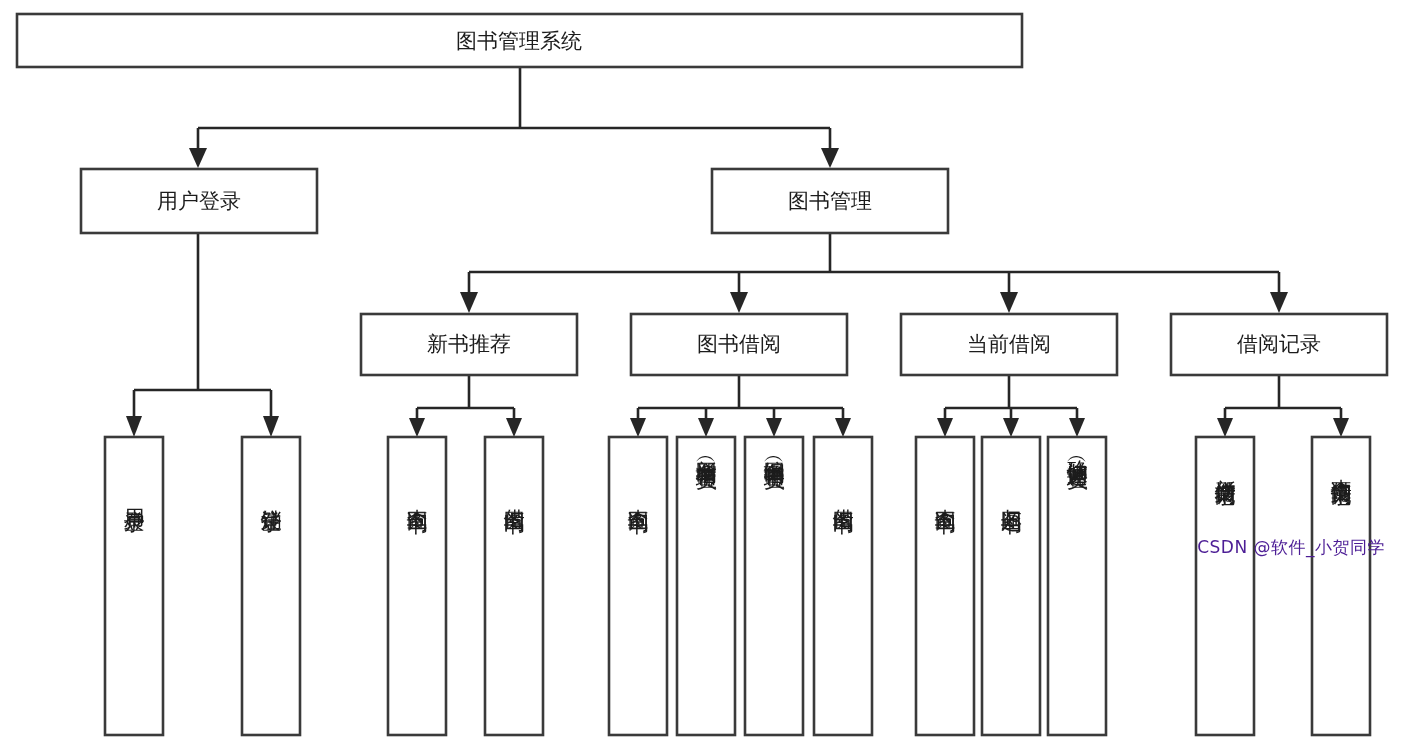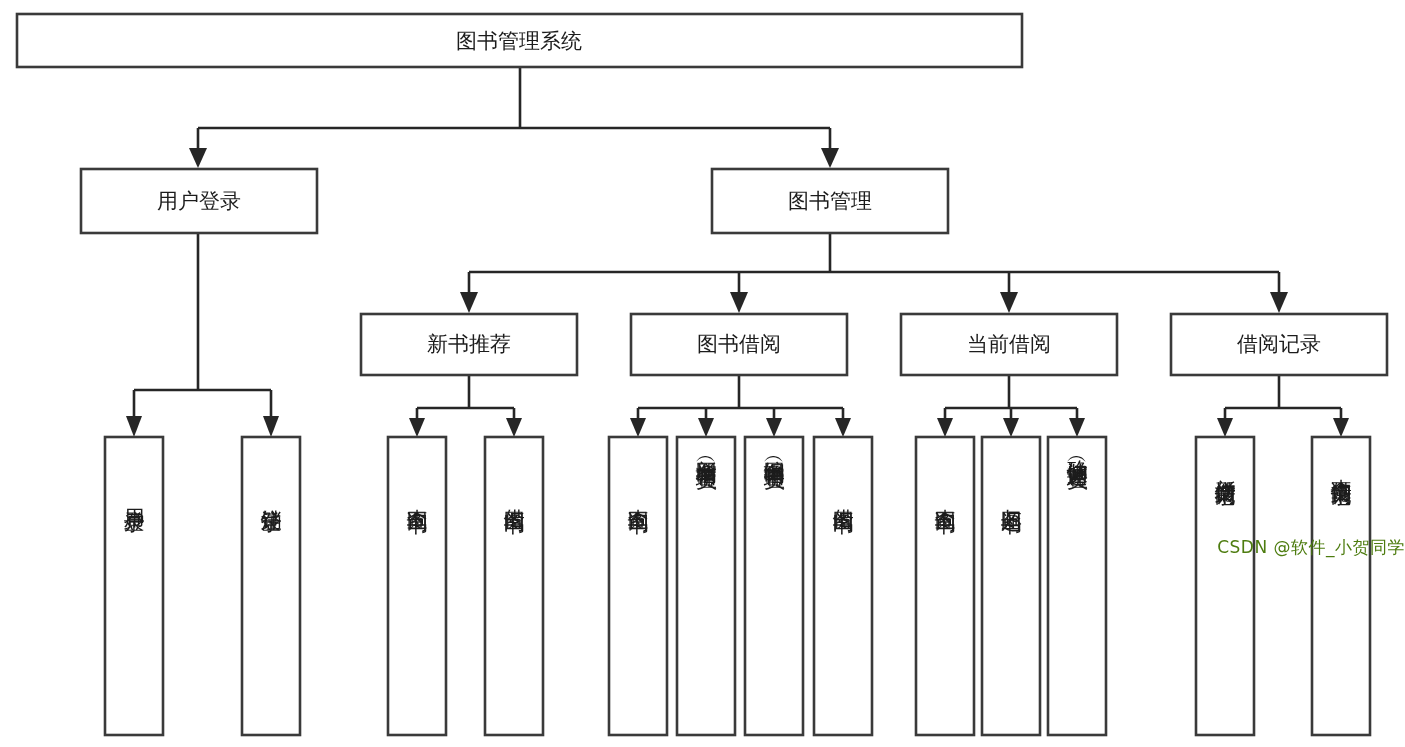--- a/index.html
+++ b/index.html
@@ -60,25 +60,25 @@
     text-orientation: upright;
     font-family: "DejaVu Sans", "Liberation Sans", sans-serif;
     font-size: 21px;
     line-height: 1.08;
     color: #1c1c1c;
     letter-spacing: 1.5px;
     white-space: nowrap;
   }
   .watermark {
     position: absolute;
-    right: 0;
+    right: 20px;
     bottom: 6px;
     font-family: "DejaVu Sans", "Liberation Sans", sans-serif;
     font-size: 17px;
-    color: #4d7c0f;
+    color: #4c1d95;
     letter-spacing: 0.5px;
     white-space: nowrap;
   }
 </style>
 </head>
 <body>
 
 <div id="diagram-root">
 
   <svg id="flow" viewBox="0 0 1405 747">

